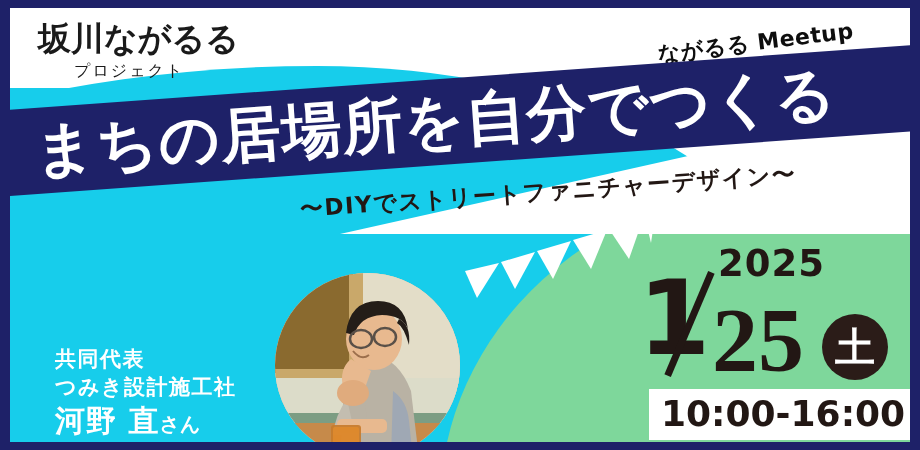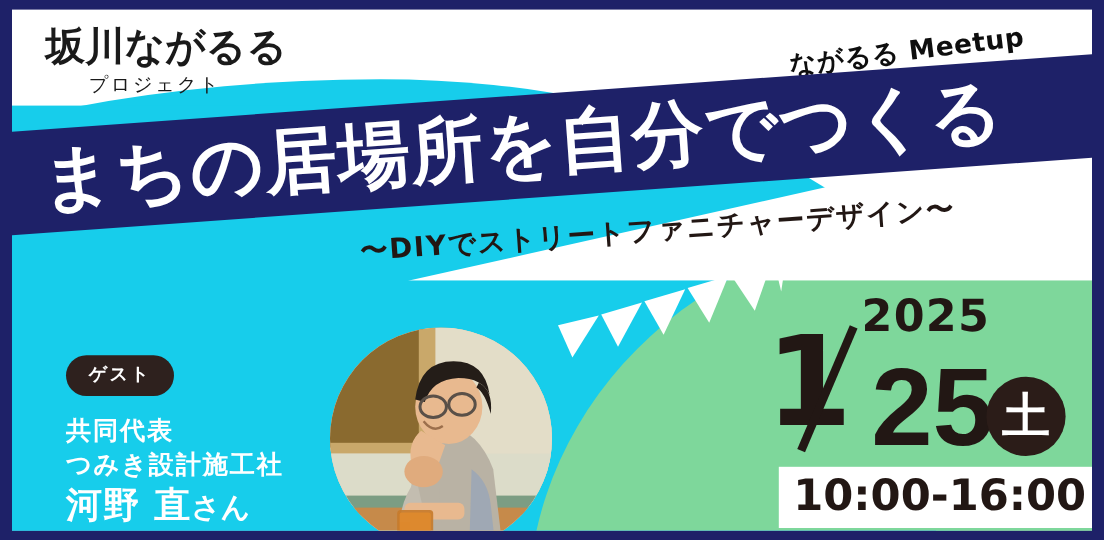--- a/index.html
+++ b/index.html
@@ -199,21 +199,21 @@
     left: 45px;
     top: 393px;
     color: #ffffff;
     font-size: 30px;
     font-weight: bold;
     letter-spacing: 1px;
     white-space: nowrap;
     font-family: "DejaVu Sans", sans-serif;
   }
   .guest-name .honorific {
-    font-size: 24px;
+    font-size: 20px;
     letter-spacing: 0;
   }
 
   
   .photo {
     position: absolute;
     left: 265px;
     top: 265px;
     width: 185px;
     height: 185px;
@@ -256,27 +256,27 @@
     left: 48px;
     top: 2px;
     width: 7px;
     height: 112px;
     background: #221714;
     transform: rotate(23deg);
     transform-origin: center;
   }
   .day {
     position: absolute;
-    left: 88px;
+    left: 74px;
     top: 28px;
     font-size: 92px;
     font-weight: bold;
     color: #221714;
     line-height: 1;
-    font-family: Liberation Sans, sans-serif;
+    font-family: Liberation Serif, serif;
   }
   .weekday {
     position: absolute;
     left: 184px;
     top: 48px;
     width: 66px;
     height: 66px;
     border-radius: 50%;
     background: #2b1c18;
     color: #ffffff;
@@ -332,21 +332,20 @@
           <polygon points="0,58 34,50 12,85"></polygon>
           <polygon points="36,49 70,39 50,76"></polygon>
           <polygon points="72,38 106,28 88,66"></polygon>
           <polygon points="108,27 142,17 126,56"></polygon>
           <polygon points="144,16 178,6 164,46"></polygon>
           <polygon points="180,5 190,3 186,30"></polygon>
         </g>
       </svg>
     </div>
 
-    <div class="guest-badge">ゲスト</div>
     <div class="guest-org">
       <div>共同代表</div>
       <div>つみき設計施工社</div>
     </div>
     <div class="guest-name">
       <span>河野 直</span><span class="honorific">さん</span>
     </div>
 
     <div class="photo">
       <svg width="185" height="185" viewBox="0 0 185 185">

